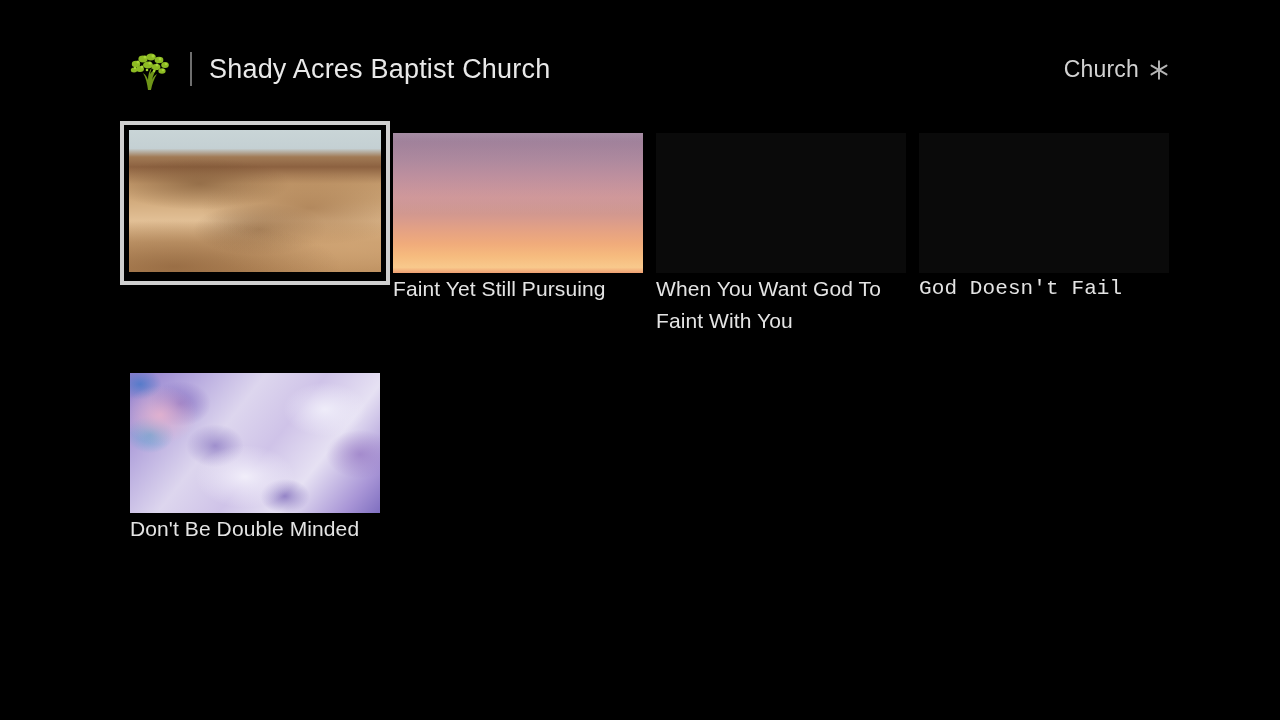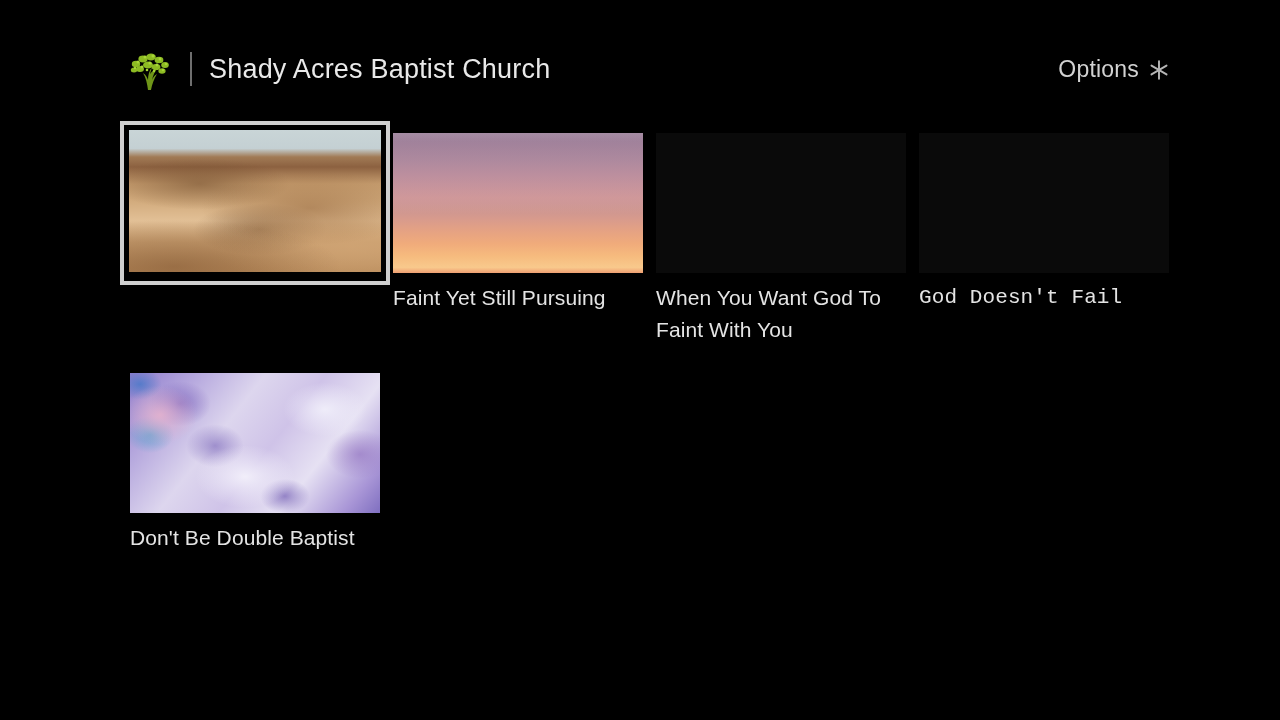--- a/index.html
+++ b/index.html
@@ -69,21 +69,20 @@
 
   .thumb {
     position:relative;
     width:250px; height:140px;
     overflow:hidden;
     background:#0a0a0a;
   }
   .thumb-art { position:absolute; inset:0; }
 
   .tile-label {
-    margin-top:9px;
     font-size:21px; line-height:32px;
     color:#e4e4e4;
     letter-spacing:0.1px;
     width:250px;
     word-wrap:break-word;
   }
 
   
   .tile.selected .thumb-wrap {
     position:absolute;
@@ -259,21 +258,21 @@
             <circle cx="28" cy="21" r="1.2"></circle>
         </g>
       </svg>
     </div>
 
     <div id="header-divider"></div>
 
     <div id="app-title">Shady Acres Baptist Church</div>
 
     <div id="options-button">
-      <span id="options-label">Options</span>
+      <span id="options-label">Church</span>
       <span id="options-asterisk">
         <svg viewBox="0 0 24 24" xmlns="http://www.w3.org/2000/svg">
           <g stroke="#b5b5b5" stroke-width="2.1" stroke-linecap="round">
             <line x1="12" y1="2.5" x2="12" y2="21.5"></line>
             <line x1="3.8" y1="7.2" x2="20.2" y2="16.8"></line>
             <line x1="3.8" y1="16.8" x2="20.2" y2="7.2"></line>
           </g>
         </svg>
 
       </span>
@@ -332,18 +331,18 @@
         </div>
         <div class="tile-label">God Doesn't Fail</div>
       </div>
     </div>
 
     <div class="grid-row">
       <div class="tile tile-col-0">
         <div class="thumb">
           <div class="thumb-art art-marble"></div>
         </div>
-        <div class="tile-label">Don't Be Double Baptist</div>
+        <div class="tile-label">Don't Be Double Minded</div>
       </div>
     </div>
 
   </div>
 </div>
 
 </body></html>

